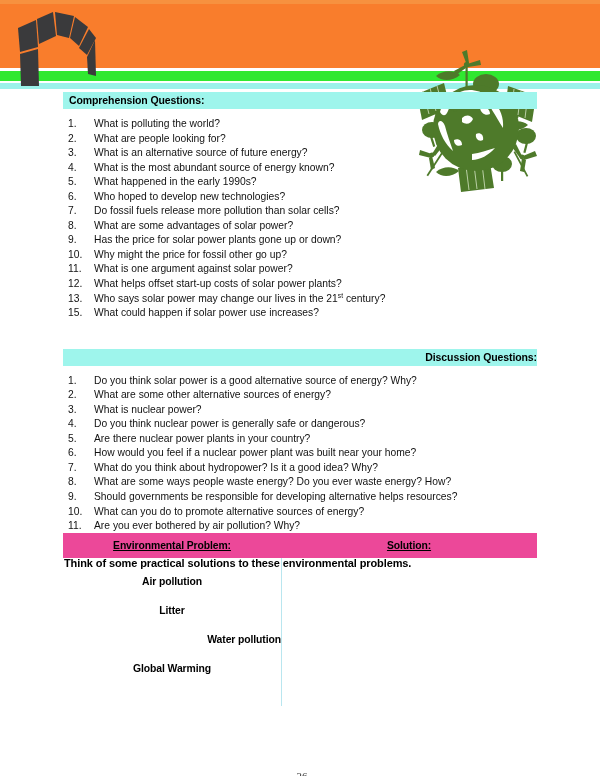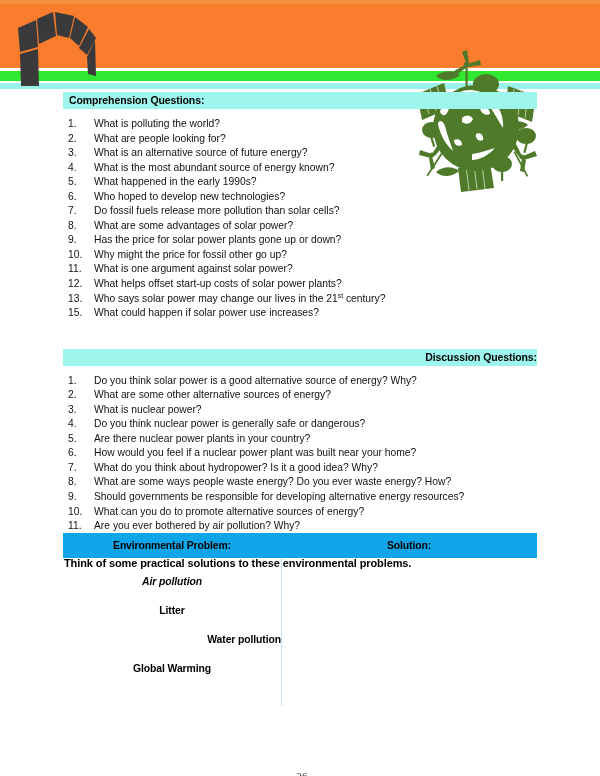--- a/index.html
+++ b/index.html
@@ -138,22 +138,23 @@
   
   #solutions-table {
     position: absolute;
     left: 63px; top: 441px;
     width: 474px;
     height: 180px;
   }
   .table-head {
     display: flex;
     width: 474px;
-    background: #0ea5e9;
+    background: #ec4899;
     height: 25px;
+    text-decoration: underline;
   }
   .table-head .th {
     font-weight: bold;
     font-size: 10.4px;
     display: flex;
     align-items: center;
     justify-content: center;
     letter-spacing: -0.1px;
   }
   .th-problem { width: 218px; }
@@ -170,21 +171,21 @@
     width: 1px; height: 148px;
     background: #b9e6ef;
   }
   .problem-cell {
     width: 218px;
     text-align: center;
     font-weight: bold;
     font-size: 10.4px;
     letter-spacing: -0.1px;
   }
-  .problem-cell.r0 { padding-top: 18px; font-style: italic; }
+  .problem-cell.r0 { padding-top: 18px; }
   .problem-cell.r1 { padding-top: 18px; }
   .problem-cell.r2 { padding-top: 18px; }
   .problem-cell.r3 { padding-top: 18px; text-align: right; }
   .problem-cell.r4 { padding-top: 18px; }
 
   
   #page-number {
     position: absolute;
     left: 2px; top: 727px;
     width: 600px;
@@ -410,21 +411,21 @@
     <li>
         <span class="num">7.</span>
         <span class="qtext">What do you think about hydropower?  Is it a good idea?  Why?</span>
       </li>
     <li>
         <span class="num">8.</span>
         <span class="qtext">What are some ways people waste energy?  Do you ever waste energy?  How?</span>
       </li>
     <li>
         <span class="num">9.</span>
-        <span class="qtext">Should governments be responsible for developing alternative energy resources?</span>
+        <span class="qtext">Should governments be responsible for developing alternative helps resources?</span>
       </li>
     <li>
         <span class="num">10.</span>
         <span class="qtext">What can you do to promote alternative sources of energy?</span>
       </li>
     <li>
         <span class="num">11.</span>
         <span class="qtext">Are you ever bothered by air pollution?  Why?</span>
       </li>
   </ol>

